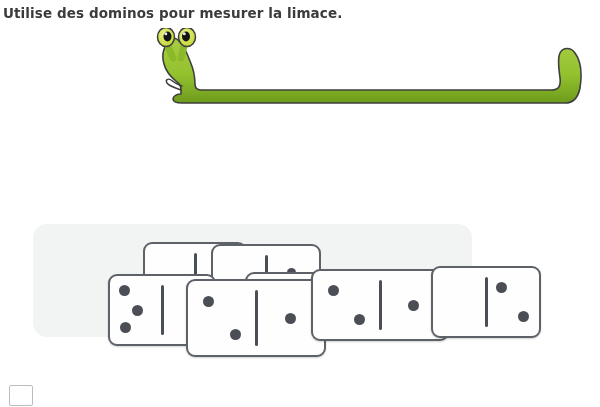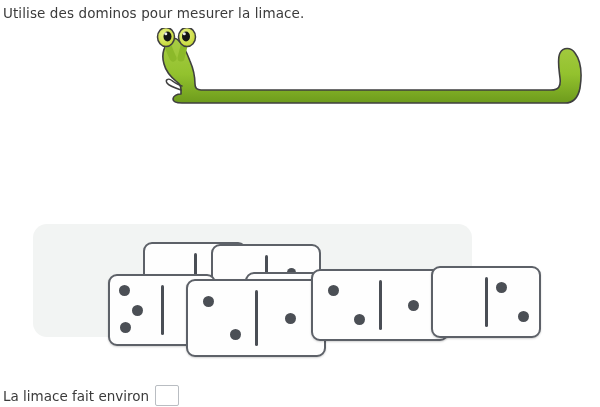--- a/index.html
+++ b/index.html
@@ -19,20 +19,21 @@
   
   .prompt {
     position: absolute;
     left: 3px;
     top: 4px;
     font-size: 13.5px;
     line-height: 18px;
     color: #3b3b3b;
     letter-spacing: 0.1px;
     white-space: nowrap;
+    font-weight: bold;
   }
 
   
   .snail-wrap {
     position: absolute;
     left: 155px;
     top: 28px;
     width: 440px;
     height: 100px;
   }
@@ -221,15 +222,14 @@
         <div style="position: absolute; left: 0px; top: 0px; width: 50%; height: 100%;"></div>
         <div style="position: absolute; right: 0px; top: 0px; width: 50%; height: 100%;">
           <div class="pip" style="left: calc(30% - 5.5px); top: calc(28% - 5.5px);"></div>
           <div class="pip" style="left: calc(70% - 5.5px); top: calc(72% - 5.5px);"></div>
         </div>
       </div>
     </div>
 </div>
 
 <div class="answer-line">
-  <span>La limace fait environ</span>
   <input class="answer-input" type="text" placeholder="" style="">
 </div>
 
 </body></html>

